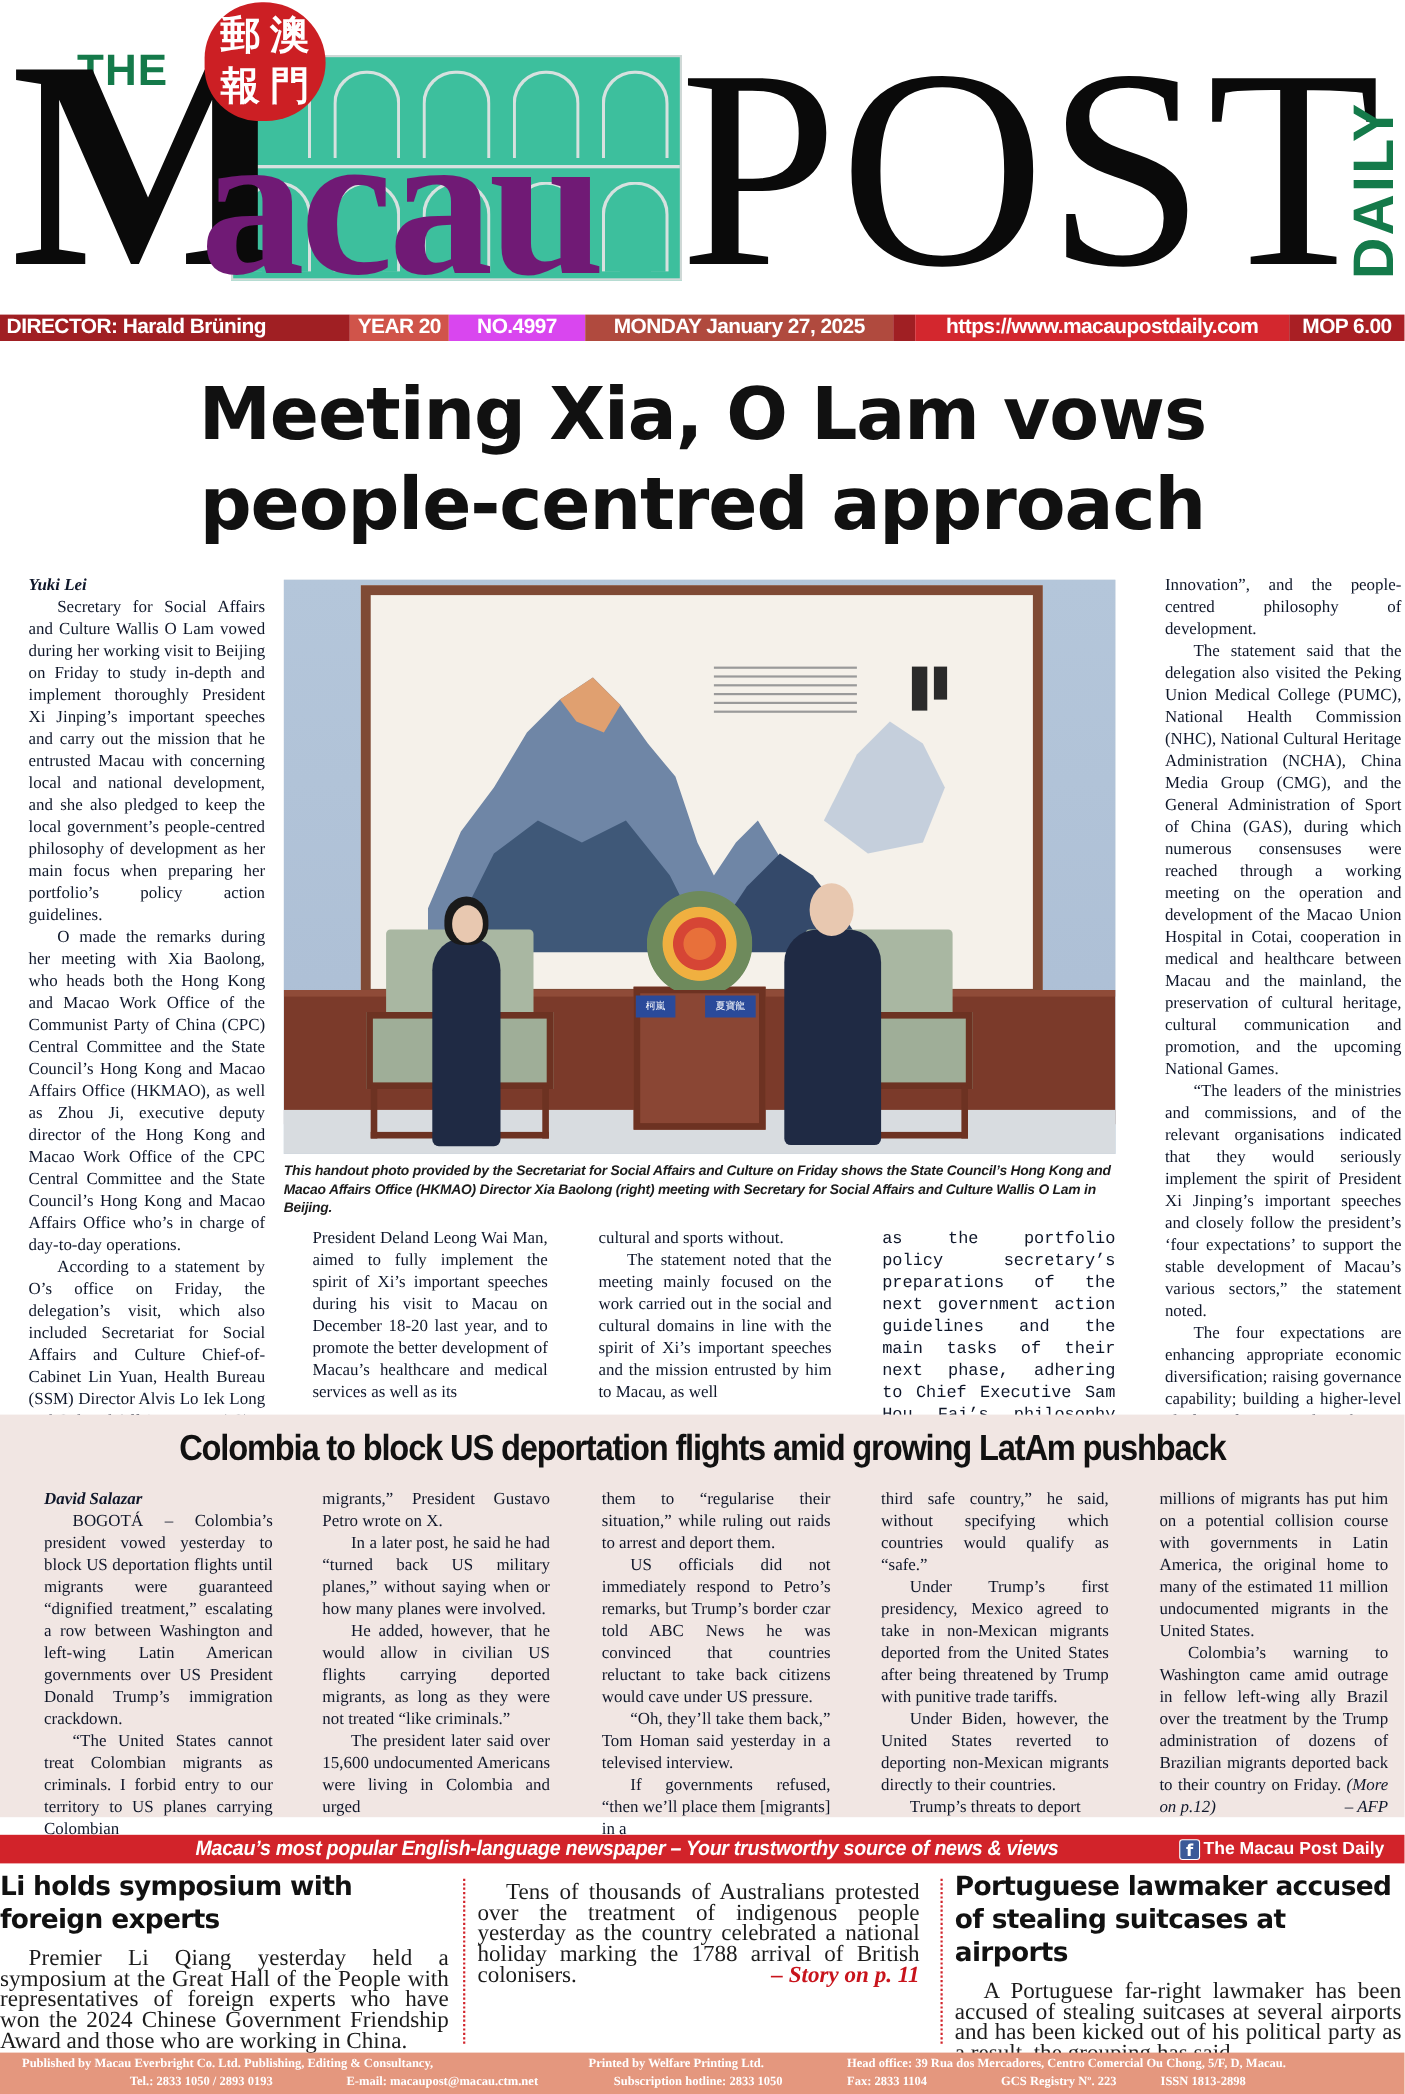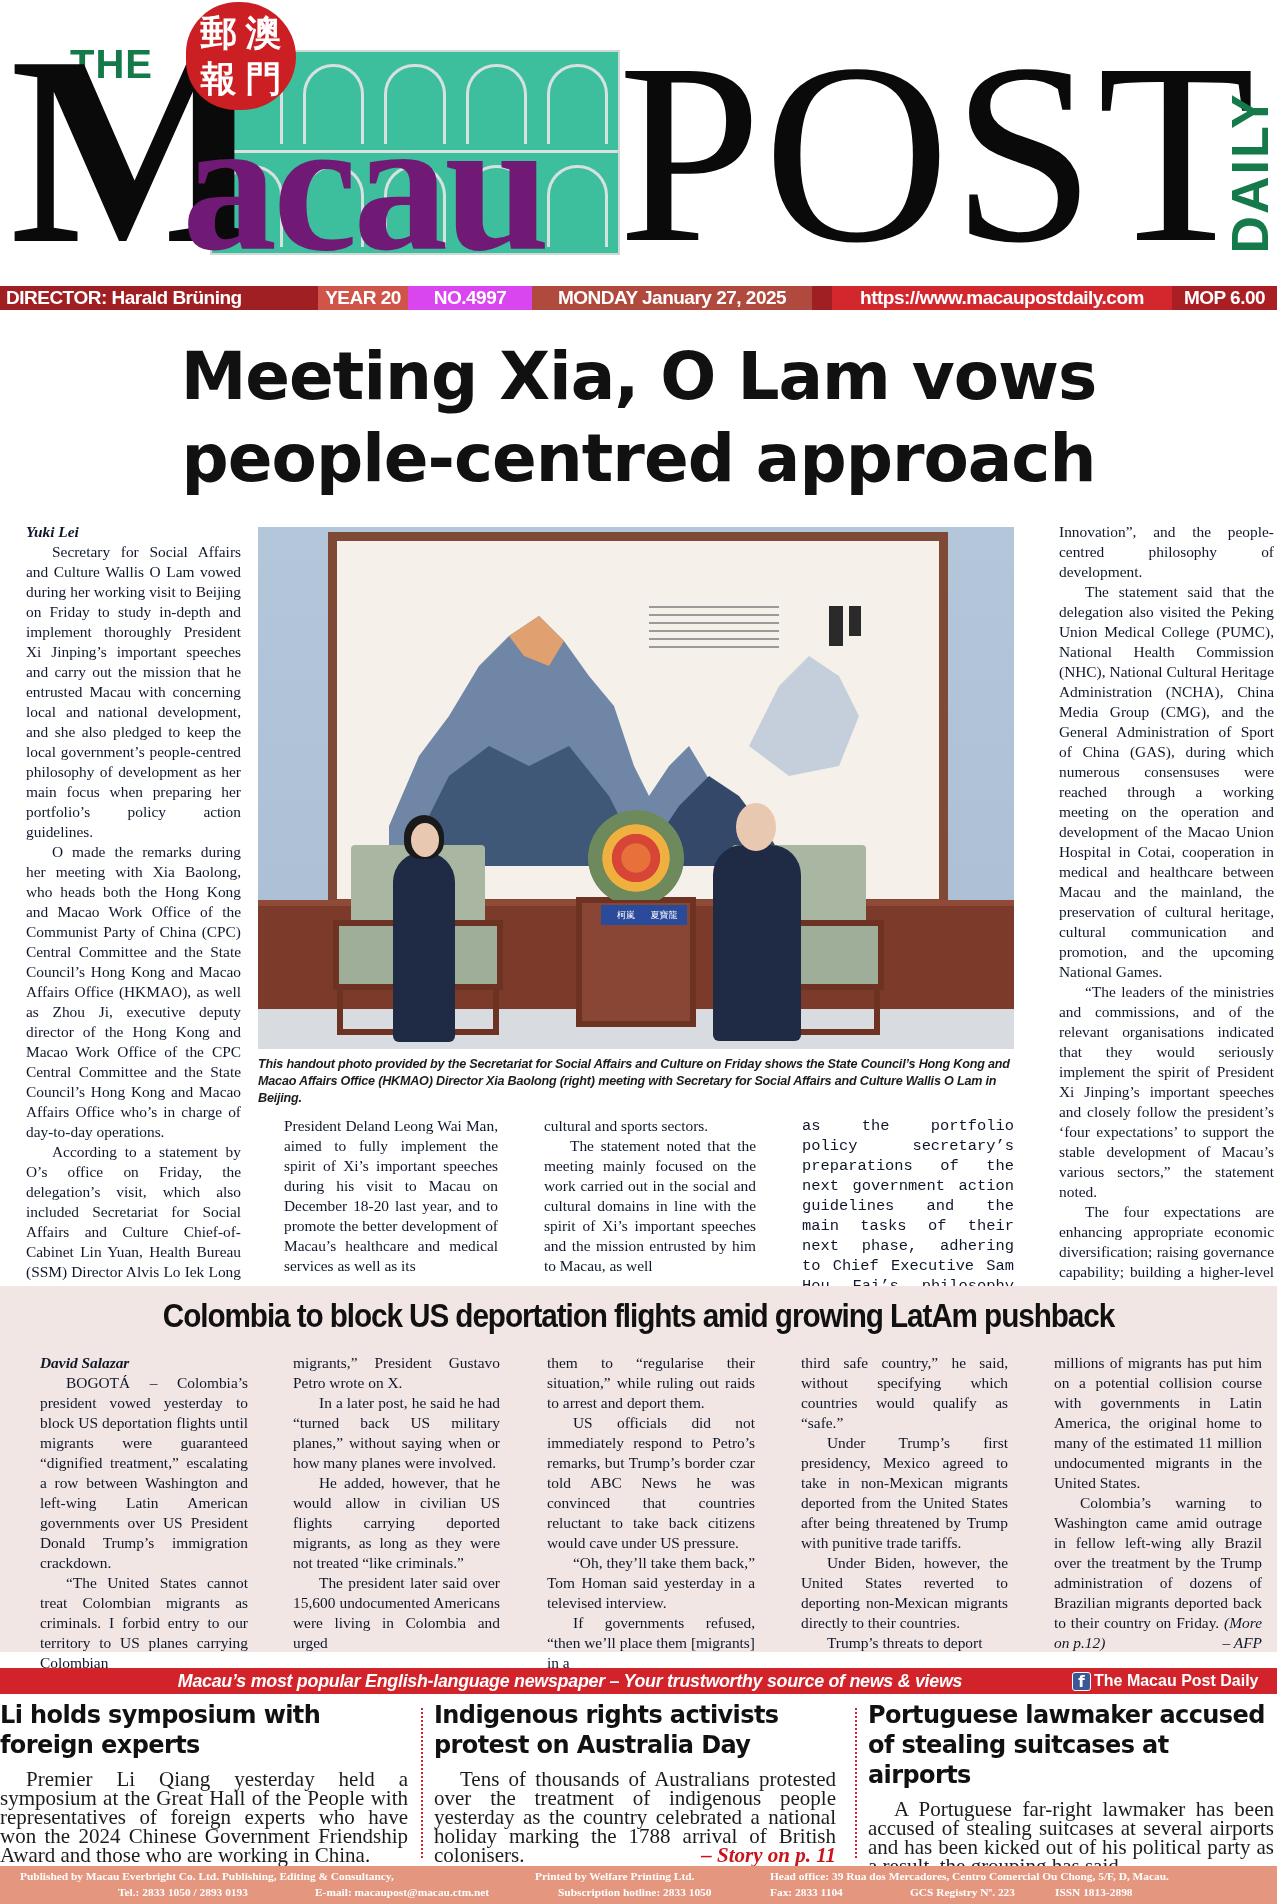--- a/index.html
+++ b/index.html
@@ -190,36 +190,36 @@
       <div class="seat"></div>
       <div class="legs"></div>
     </div>
   <div class="chair" style="left: 456px;">
       <div class="back"></div>
       <div class="seat"></div>
       <div class="legs"></div>
     </div>
   <div class="table"></div>
   <div class="flowers"></div>
-  <div class="nameplate" style="left: 343px; width: 50px;">柯嵐</div>
+  <div class="nameplate" style="left: 320px; width: 36px;">柯嵐</div>
   <div class="nameplate" style="left: 383px; width: 46px;">夏寶龍</div>
   <div class="person" style="left: 135px; top: 325px; width: 62px; height: 190px;"></div>
   <div class="hair" style="left: 146px; top: 288px; width: 40px; height: 44px;"></div>
   <div class="head" style="left: 153px; top: 296px; width: 28px; height: 34px;"></div>
   <div class="person" style="left: 455px; top: 318px; width: 88px; height: 196px;"></div>
   <div class="head" style="left: 478px; top: 276px; width: 40px; height: 48px;"></div>
 </div>
 
 <div class="caption">This handout photo provided by the Secretariat for Social Affairs and Culture on Friday shows the State Council’s Hong Kong and Macao Affairs Office (HKMAO) Director Xia Baolong (right) meeting with Secretary for Social Affairs and Culture Wallis O Lam in Beijing.</div>
 
 <div class="col lead-c2">
   <p class="noindent">President Deland Leong Wai Man, aimed to fully implement the spirit of Xi’s important speeches during his visit to Macau on December 18-20 last year, and to promote the better development of Macau’s healthcare and medical services as well as its</p>
 </div>
 <div class="col lead-c3">
-  <p class="noindent">cultural and sports sectors.</p>
+  <p class="noindent">cultural and sports without.</p>
   <p>The statement noted that the meeting mainly focused on the work carried out in the social and cultural domains in line with the spirit of Xi’s important speeches and the mission entrusted by him to Macau, as well</p>
 </div>
 <div class="col lead-c4">
   <p class="noindent">as the portfolio policy secretary’s preparations of the next government action guidelines and the main tasks of their next phase, adhering to Chief Executive Sam Hou Fai’s philosophy of administration aiming for “Endeavour, Solidarity, Persistence,</p>
 </div>
 <div class="col lead-c5">
   <p class="noindent">Innovation”, and the people-centred philosophy of development.</p>
   <p>The statement said that the delegation also visited the Peking Union Medical College (PUMC), National Health Commission (NHC), National Cultural Heritage Administration (NCHA), China Media Group (CMG), and the General Administration of Sport of China (GAS), during which numerous consensuses were reached through a working meeting on the operation and development of the Macao Union Hospital in Cotai, cooperation in medical and healthcare between Macau and the mainland, the preservation of cultural heritage, cultural communication and promotion, and the upcoming National Games.</p>
   <p>“The leaders of the ministries and commissions, and of the relevant organisations indicated that they would seriously implement the spirit of President Xi Jinping’s important speeches and closely follow the president’s ‘four expectations’ to support the stable development of Macau’s various sectors,” the statement noted.</p>
   <p><span>The four expectations are enhancing appropriate economic diversification; raising governance capability; building a higher-level platform for external exchanges; and safeguarding social harmony.</span> <span class="endmark">■</span></p>
@@ -263,21 +263,20 @@
     <span>The Macau Post Daily</span>
   </div>
 </div>
 
 <article class="teaser t1">
   <h2>Li holds symposium with foreign experts</h2>
   <p><span>Premier Li Qiang yesterday held a symposium at the Great Hall of the People with representatives of foreign experts who have won the 2024 Chinese Government Friendship Award and those who are working in China.</span> <span class="ref">– Story on p. 7</span></p>
 </article>
 <div class="divider d1"></div>
 <article class="teaser t2">
-  <h2>Indigenous rights activists protest on Australia Day</h2>
   <p><span>Tens of thousands of Australians protested over the treatment of indigenous people yesterday as the country celebrated a national holiday marking the 1788 arrival of British colonisers.</span> <span class="ref">– Story on p. 11</span></p>
 </article>
 <div class="divider d2"></div>
 <article class="teaser t3">
   <h2>Portuguese lawmaker accused of stealing suitcases at airports</h2>
   <p><span>A Portuguese far-right lawmaker has been accused of stealing suitcases at several airports and has been kicked out of his political party as a result, the grouping has said.</span> <span class="ref">– Story on p. 12</span></p>
 </article>
 
 <footer class="footer">
   <span class="line" style="left: 20px; top: 3px;">Published by Macau Everbright Co. Ltd. Publishing, Editing &amp; Consultancy,</span>

